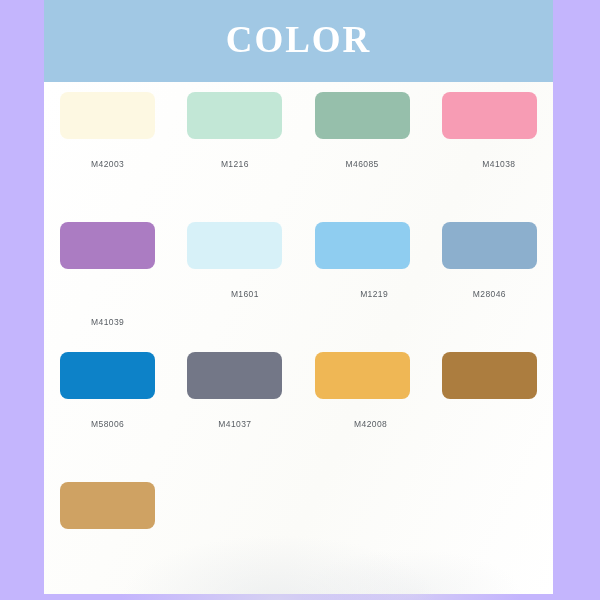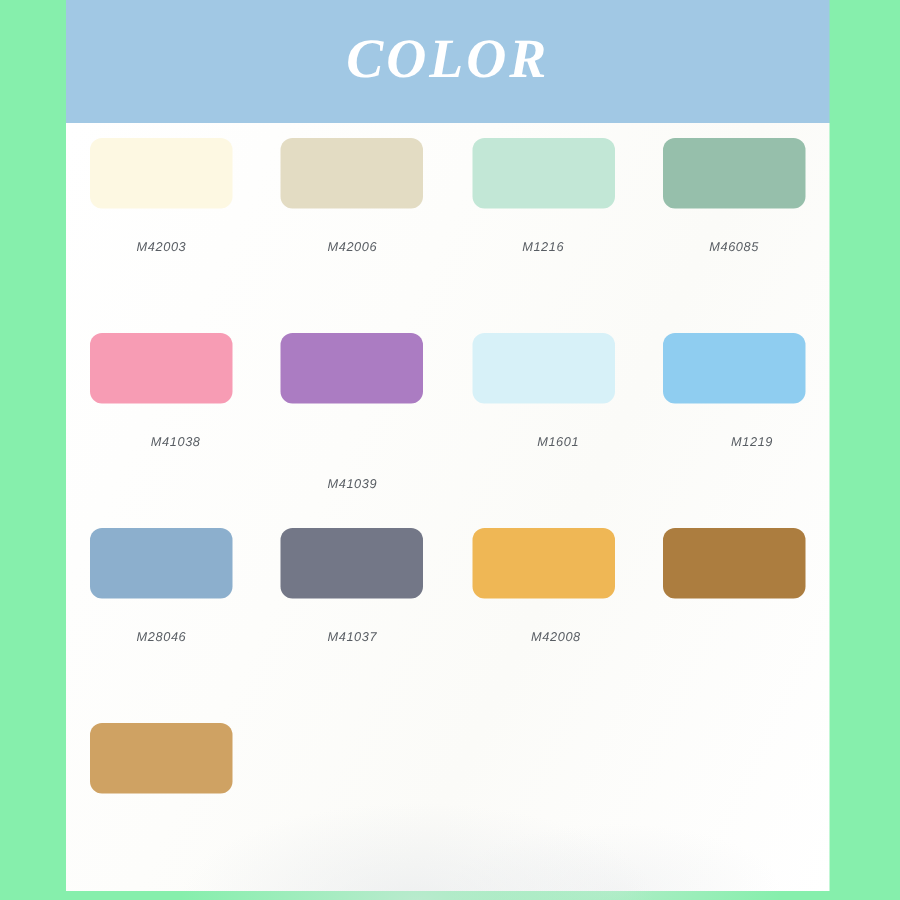--- a/index.html
+++ b/index.html
@@ -12,22 +12,21 @@
     height: 600px;
     background: #ffffff;
     font-family: "Liberation Sans", sans-serif;
     overflow: hidden;
   }
 
   #page {
     position: relative;
     width: 600px;
     height: 600px;
-    background: #86efac;
-    font-style: italic;
+    background: #c4b5fd;
   }
 
   
   .content-panel {
     position: absolute;
     left: 44px;
     top: 82px;
     width: 509px;
     height: 512px;
     background:
@@ -109,24 +108,20 @@
   <div class="banner" style="background: rgb(161, 200, 228);">
     <div class="banner-title" style="color: rgb(255, 255, 255);">COLOR</div>
   </div>
 
   <div class="grid" id="swatch-grid">
       <div class="cell">
         <div class="swatch" style="background: rgb(253, 248, 226);"></div>
         <div class="swatch-label" style="color: rgb(88, 93, 99);">M42003</div>
       </div>
       <div class="cell">
-        <div class="swatch" style="background: rgb(227, 220, 195);"></div>
-        <div class="swatch-label" style="color: rgb(88, 93, 99);">M42006</div>
-      </div>
-      <div class="cell">
         <div class="swatch" style="background: rgb(194, 231, 214);"></div>
         <div class="swatch-label" style="color: rgb(88, 93, 99);">M1216</div>
       </div>
       <div class="cell">
         <div class="swatch" style="background: rgb(150, 191, 171);"></div>
         <div class="swatch-label" style="color: rgb(88, 93, 99);">M46085</div>
       </div>
       <div class="cell">
         <div class="swatch" style="background: rgb(247, 156, 180);"></div>
         <div class="swatch-label" style="color: rgb(88, 93, 99); padding-left: 19px;">M41038</div>
@@ -141,20 +136,24 @@
       </div>
       <div class="cell">
         <div class="swatch" style="background: rgb(143, 205, 240);"></div>
         <div class="swatch-label" style="color: rgb(88, 93, 99); padding-left: 24px;">M1219</div>
       </div>
       <div class="cell">
         <div class="swatch" style="background: rgb(140, 175, 205);"></div>
         <div class="swatch-label" style="color: rgb(88, 93, 99);">M28046</div>
       </div>
       <div class="cell">
+        <div class="swatch" style="background: rgb(13, 130, 200);"></div>
+        <div class="swatch-label" style="color: rgb(88, 93, 99);">M58006</div>
+      </div>
+      <div class="cell">
         <div class="swatch" style="background: rgb(115, 119, 135);"></div>
         <div class="swatch-label" style="color: rgb(88, 93, 99);">M41037</div>
       </div>
       <div class="cell">
         <div class="swatch" style="background: rgb(239, 183, 85);"></div>
         <div class="swatch-label" style="color: rgb(88, 93, 99); margin-left: 17px;">M42008</div>
       </div>
       <div class="cell">
         <div class="swatch" style="background-color: rgb(172, 125, 63);"></div>
         <div class="swatch-label" style="color: rgb(88, 93, 99);"></div>

